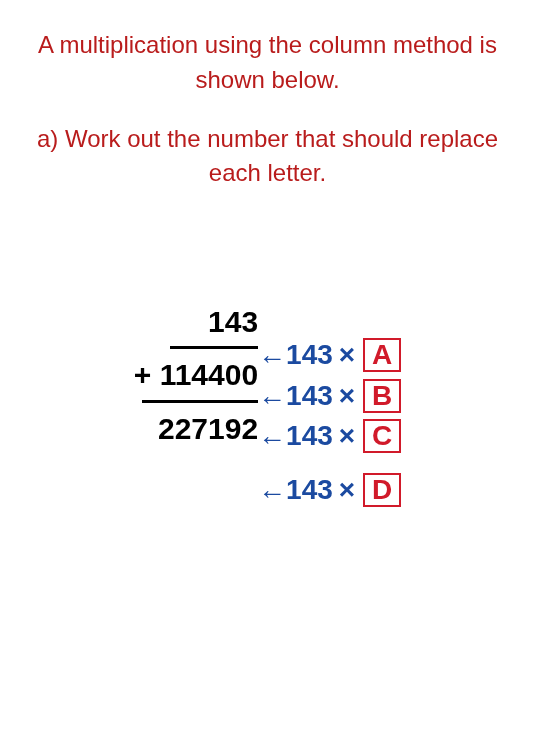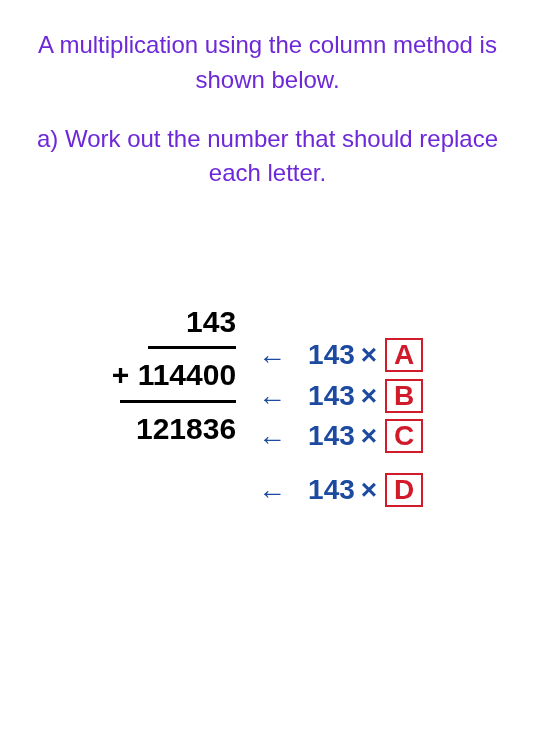--- a/index.html
+++ b/index.html
@@ -6,35 +6,34 @@
   body {
     width: 535px;
     height: 751px;
     background: #ffffff;
     font-family: -apple-system, BlinkMacSystemFont, "Segoe UI", Arial, sans-serif;
     position: relative;
     overflow: hidden;
   }
   .question-block {
     padding: 28px 24px 0 24px;
-    color: #6d28d9;
+    color: #b91c1c;
     font-size: 24px;
     line-height: 1.45;
     text-align: center;
   }
   .question-block p { margin-bottom: 24px; }
   .math-area {
     margin-top: 50px;
     display: flex;
     justify-content: center;
   }
   .math-grid {
     display: grid;
     grid-template-columns: auto auto auto;
-    column-gap: 22px;
     align-items: center;
     font-family: Arial, Helvetica, sans-serif;
     font-weight: 700;
     font-size: 30px;
     color: #000;
   }
   .num-col { text-align: right; line-height: 1.35; }
   .num-col .row { white-space: nowrap; }
   .hr1 {
     height: 3px;
@@ -76,21 +75,21 @@
 </div>
 
 <div class="math-area">
   <div class="math-grid">
 
     <div class="num-col">
       <div class="row">143</div>
       <div class="hr1"></div>
       <div class="row">+ 114400</div>
       <div class="hr2"></div>
-      <div class="row">121836</div>
+      <div class="row">227192</div>
     </div>
 
     <div class="arrow-col">
       <div class="spacer"></div>
       <div class="spacer"></div>
       <div class="spacer-rule"></div>
       <div class="row">
           <span>←</span>
         </div>
       <div class="row">

